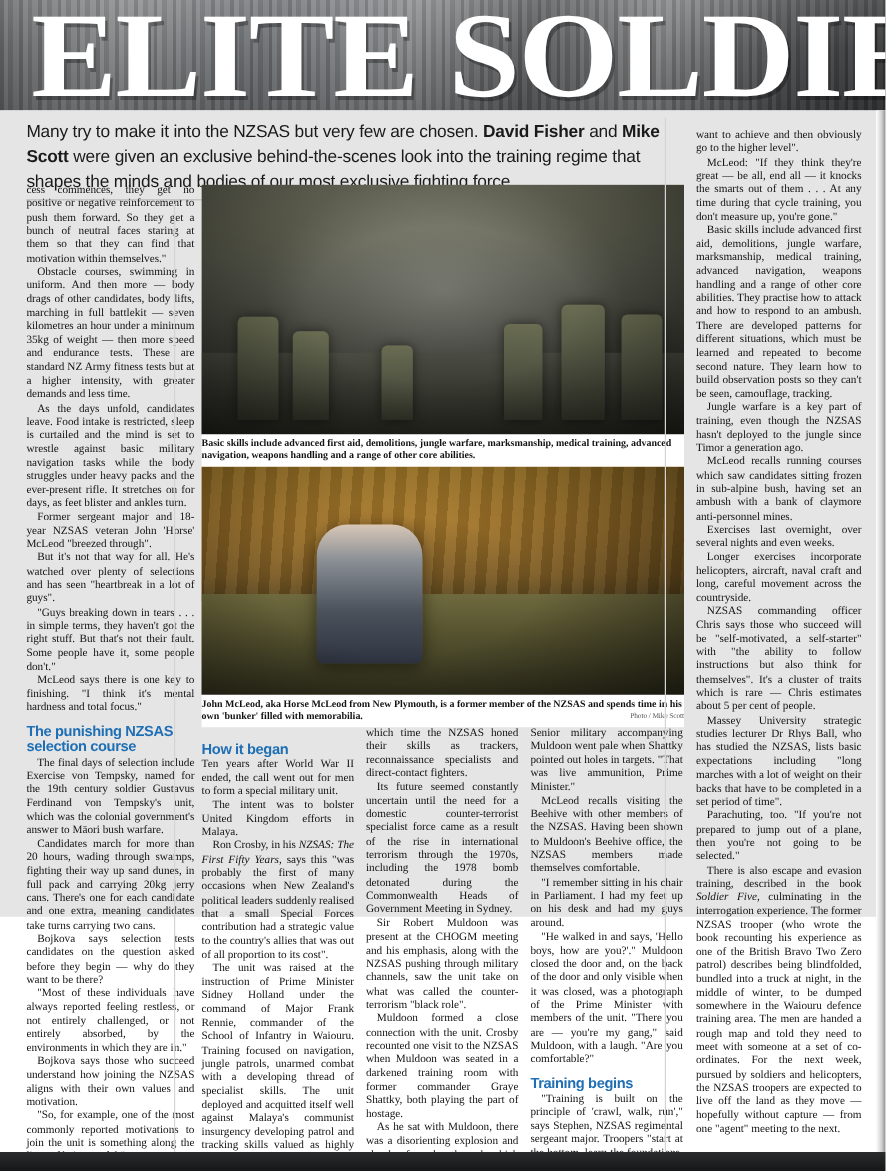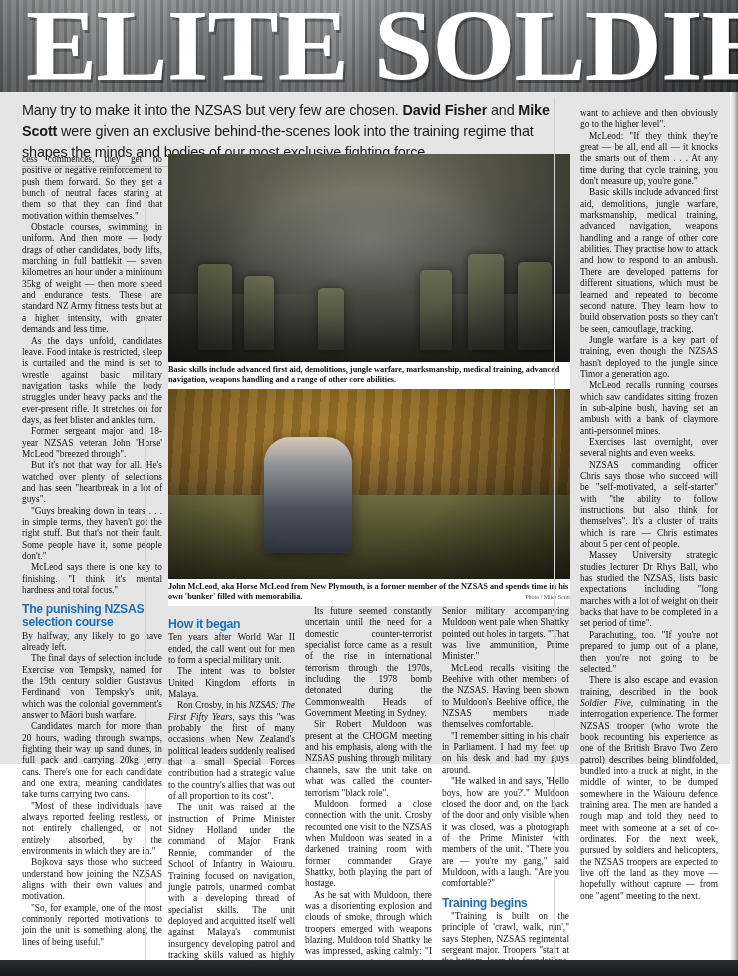--- a/index.html
+++ b/index.html
@@ -246,23 +246,23 @@
           <p class="noindent">cess commences, they get no positive or negative reinforcement to push them forward. So they get a bunch of neutral faces staring at them so that they can find that motivation within themselves."</p>
           <p>Obstacle courses, swimming in uniform. And then more — body drags of other candidates, body lifts, marching in full battlekit — seven kilometres an hour under a minimum 35kg of weight — then more speed and endurance tests. These are standard NZ Army fitness tests but at a higher intensity, with greater demands and less time.</p>
           <p>As the days unfold, candidates leave. Food intake is restricted, sleep is curtailed and the mind is set to wrestle against basic military navigation tasks while the body struggles under heavy packs and the ever-present rifle. It stretches on for days, as feet blister and ankles turn.</p>
           <p>Former sergeant major and 18-year NZSAS veteran John 'Horse' McLeod "breezed through".</p>
           <p>But it's not that way for all. He's watched over plenty of selections and has seen "heartbreak in a lot of guys".</p>
           <p>"Guys breaking down in tears . . . in simple terms, they haven't got the right stuff. But that's not their fault. Some people have it, some people don't."</p>
           <p>McLeod says there is one key to finishing. "I think it's mental hardness and total focus."</p>
         </div>
       <div class="subhead">The punishing NZSAS selection course</div>
       <div>
-          <p class="noindent">By halfway, any likely to go have already left.</p>
           <p>The final days of selection include Exercise von Tempsky, named for the 19th century soldier Gustavus Ferdinand von Tempsky's unit, which was the colonial government's answer to Māori bush warfare.</p>
           <p>Candidates march for more than 20 hours, wading through swamps, fighting their way up sand dunes, in full pack and carrying 20kg jerry cans. There's one for each candidate and one extra, meaning candidates take turns carrying two cans.</p>
+          <p>Bojkova says selection tests candidates on the question asked before they begin — why do they want to be there?</p>
           <p>"Most of these individuals have always reported feeling restless, or not entirely challenged, or not entirely absorbed, by the environments in which they are in."</p>
           <p>Bojkova says those who succeed understand how joining the NZSAS aligns with their own values and motivation.</p>
           <p>"So, for example, one of the most commonly reported motivations to join the unit is something along the lines of being useful."</p>
         </div>
     </div>
 
     <div class="mid">
 
       <div class="photo photo-top">
         <div class="pt-floor"></div>
@@ -293,20 +293,21 @@
           <div>
               <p class="noindent">Ten years after World War II ended, the call went out for men to form a special military unit.</p>
               <p>The intent was to bolster United Kingdom efforts in Malaya.</p>
               <p>Ron Crosby, in his <i>NZSAS: The First Fifty Years</i>, says this "was probably the first of many occasions when New Zealand's political leaders suddenly realised that a small Special Forces contribution had a strategic value to the country's allies that was out of all proportion to its cost".</p>
               <p>The unit was raised at the instruction of Prime Minister Sidney Holland under the command of Major Frank Rennie, commander of the School of Infantry in Waiouru. Training focused on navigation, jungle patrols, unarmed combat with a developing thread of specialist skills. The unit deployed and acquitted itself well against Malaya's communist insurgency developing patrol and tracking skills valued as highly today.</p>
               <p>From Malaya in the 1950s, the NZSAS was sent to Borneo in 1965 where it again joined British special forces on commando raids into Indonesia. Borneo was replaced by Vietnam from 1969-1971, during</p>
             </div>
         </div>
         <div class="bodytext">
           <div>
+              <p class="noindent">which time the NZSAS honed their skills as trackers, reconnaissance specialists and direct-contact fighters.</p>
               <p>Its future seemed constantly uncertain until the need for a domestic counter-terrorist specialist force came as a result of the rise in international terrorism through the 1970s, including the 1978 bomb detonated during the Commonwealth Heads of Government Meeting in Sydney.</p>
               <p>Sir Robert Muldoon was present at the CHOGM meeting and his emphasis, along with the NZSAS pushing through military channels, saw the unit take on what was called the counter-terrorism "black role".</p>
               <p>Muldoon formed a close connection with the unit. Crosby recounted one visit to the NZSAS when Muldoon was seated in a darkened training room with former commander Graye Shattky, both playing the part of hostage.</p>
               <p>As he sat with Muldoon, there was a disorienting explosion and clouds of smoke, through which troopers emerged with weapons blazing. Muldoon told Shattky he was impressed, asking calmly: "I suppose on occasion you practice with live ammunition."</p>
             </div>
         </div>
         <div class="bodytext">
           <div>
               <p class="noindent">Senior military accompanying Muldoon went pale when Shattky pointed out holes in targets. "That was live ammunition, Prime Minister."</p>
               <p>McLeod recalls visiting the Beehive with other members of the NZSAS. Having been shown to Muldoon's Beehive office, the NZSAS members made themselves comfortable.</p>
@@ -322,20 +323,21 @@
     </div>
 
     <div class="col4 bodytext">
       <div>
           <p class="noindent">want to achieve and then obviously go to the higher level".</p>
           <p>McLeod: "If they think they're great — be all, end all — it knocks the smarts out of them . . . At any time during that cycle training, you don't measure up, you're gone."</p>
           <p>Basic skills include advanced first aid, demolitions, jungle warfare, marksmanship, medical training, advanced navigation, weapons handling and a range of other core abilities. They practise how to attack and how to respond to an ambush. There are developed patterns for different situations, which must be learned and repeated to become second nature. They learn how to build observation posts so they can't be seen, camouflage, tracking.</p>
           <p>Jungle warfare is a key part of training, even though the NZSAS hasn't deployed to the jungle since Timor a generation ago.</p>
           <p>McLeod recalls running courses which saw candidates sitting frozen in sub-alpine bush, having set an ambush with a bank of claymore anti-personnel mines.</p>
           <p>Exercises last overnight, over several nights and even weeks.</p>
+          <p>Longer exercises incorporate helicopters, aircraft, naval craft and long, careful movement across the countryside.</p>
           <p>NZSAS commanding officer Chris says those who succeed will be "self-motivated, a self-starter" with "the ability to follow instructions but also think for themselves". It's a cluster of traits which is rare — Chris estimates about 5 per cent of people.</p>
           <p>Massey University strategic studies lecturer Dr Rhys Ball, who has studied the NZSAS, lists basic expectations including "long marches with a lot of weight on their backs that have to be completed in a set period of time".</p>
           <p>Parachuting, too. "If you're not prepared to jump out of a plane, then you're not going to be selected."</p>
           <p>There is also escape and evasion training, described in the book <i>Soldier Five</i>, culminating in the interrogation experience. The former NZSAS trooper (who wrote the book recounting his experience as one of the British Bravo Two Zero patrol) describes being blindfolded, bundled into a truck at night, in the middle of winter, to be dumped somewhere in the Waiouru defence training area. The men are handed a rough map and told they need to meet with someone at a set of co-ordinates. For the next week, pursued by soldiers and helicopters, the NZSAS troopers are expected to live off the land as they move — hopefully without capture — from one "agent" meeting to the next.</p>
         </div>
     </div>
 
     <div class="vrule" style="left:145px; top:78px; height:840px;"></div>
     <div class="vrule" style="left:554px; top:6px;  height:912px;"></div>
   </div>

